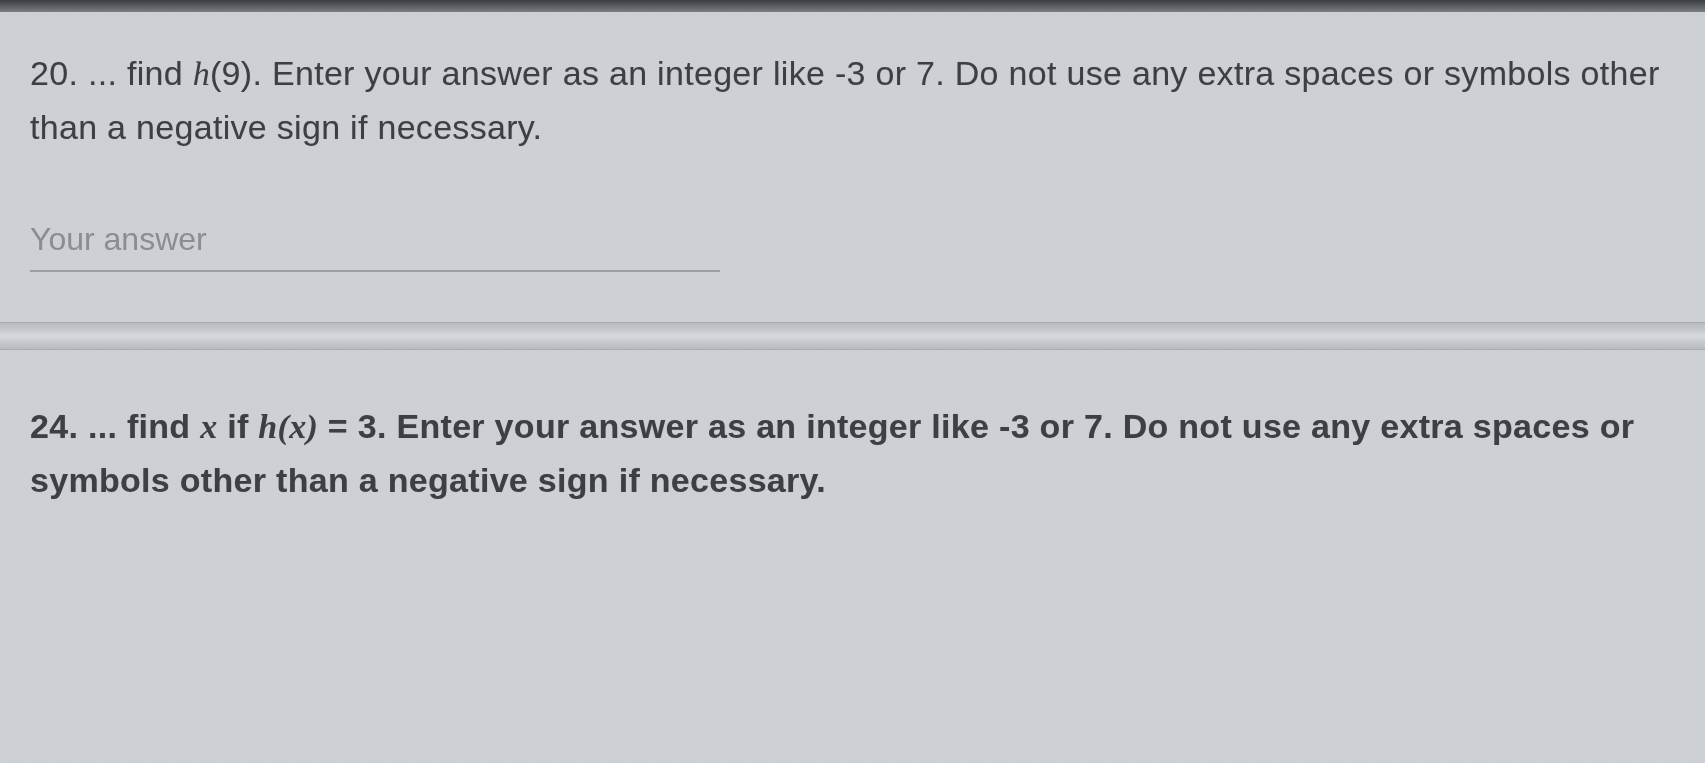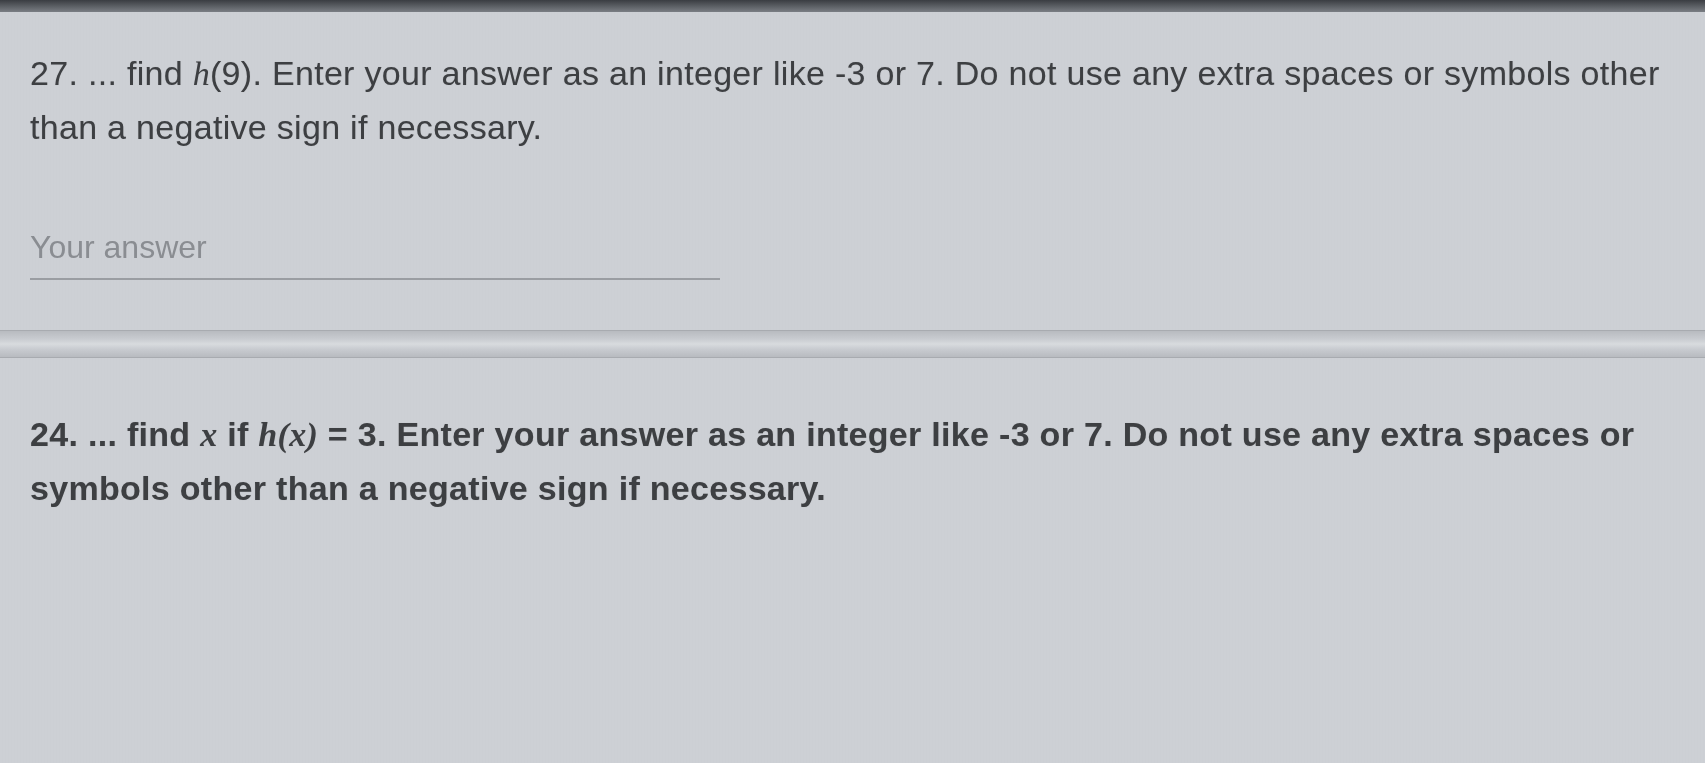--- a/index.html
+++ b/index.html
@@ -47,21 +47,20 @@
     .answer-input {
       width: 100%;
       border: none;
       border-bottom: 2px solid #9a9da2;
       background: transparent;
       font-size: 32px;
       color: #8a8d92;
       padding: 8px 0 12px 0;
       outline: none;
       font-family: Arial, Helvetica, sans-serif;
-      margin-top: 8px;
     }
     .answer-input::placeholder {
       color: #8a8d92;
       opacity: 1;
     }
     .divider {
       height: 28px;
       background: linear-gradient(180deg, 
         #b8bbc0 0%, 
         #c8cbd0 30%,
@@ -78,21 +77,21 @@
       font-weight: bold;
     }
   </style>
 </head>
 <body>
 
 <div class="top-bar"></div>
 
 <div class="question-block">
   <div class="question-text">
-    <span>27.</span><span> ... find </span><span class="italic">h</span><span>(9)</span><span>. Enter your answer as an integer like -3 or 7. Do not use any extra spaces or symbols other than a negative sign if necessary.</span>
+    <span>20.</span><span> ... find </span><span class="italic">h</span><span>(9)</span><span>. Enter your answer as an integer like -3 or 7. Do not use any extra spaces or symbols other than a negative sign if necessary.</span>
   </div>
   <div class="answer-area">
     <input type="text" class="answer-input" placeholder="Your answer" style="">
   </div>
 </div>
 
 <div class="divider"></div>
 
 <div class="question-block-2">
   <div class="question-text">

